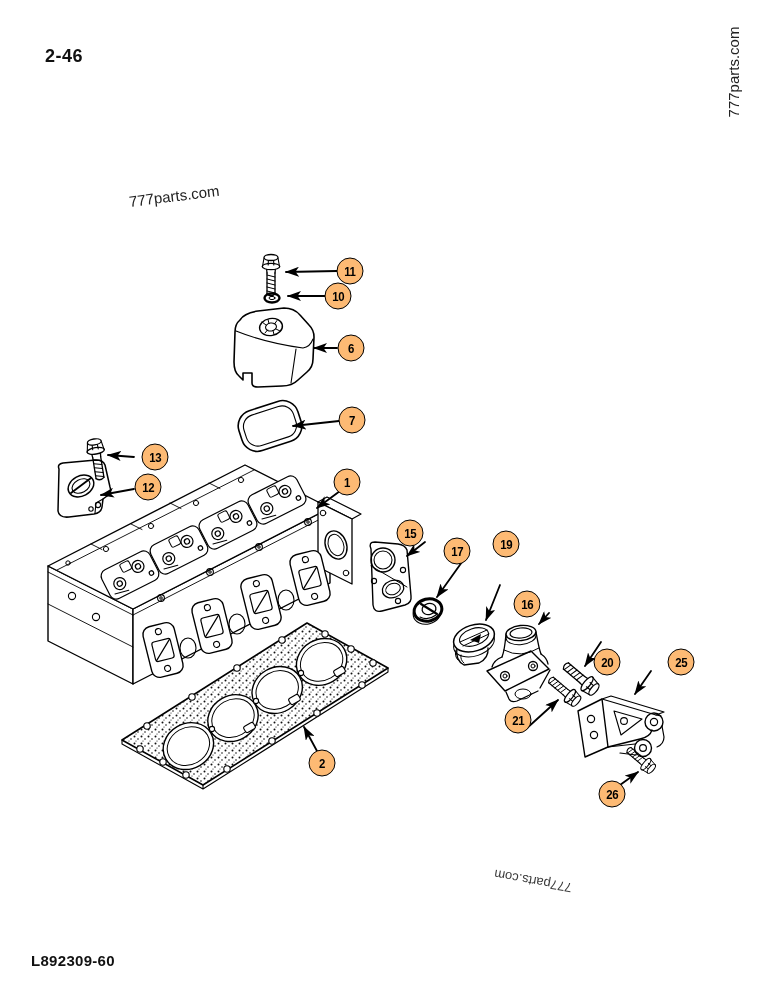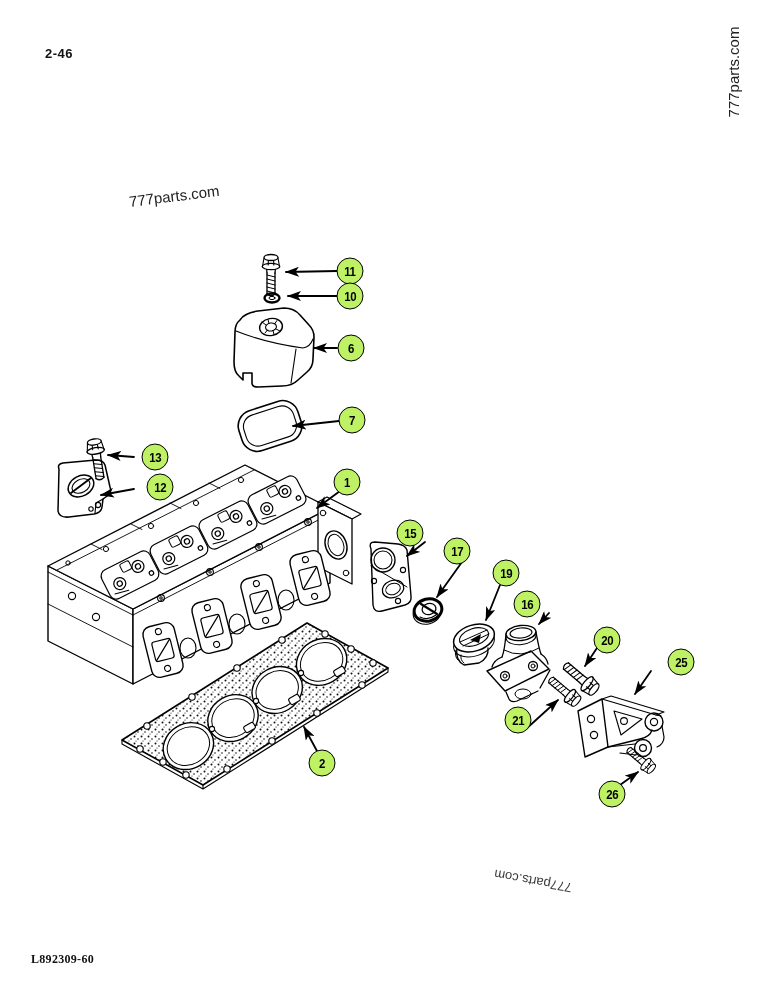--- a/index.html
+++ b/index.html
@@ -1,32 +1,32 @@
 <!DOCTYPE html>
 <html><head>
 <meta charset="utf-8">
 <style>
   html,body{margin:0;padding:0;background:#fff;}
   .page{
     position:relative;width:772px;height:1000px;background:#ffffff;
     font-family:"Liberation Sans", sans-serif;color:#000;overflow:hidden;
   }
   .page-number{
-    position:absolute;left:45px;top:46px;font-size:13px;font-weight:bold;
+    position:absolute;left:45px;top:46px;font-size:18px;font-weight:bold;
     letter-spacing:.5px;color:#111;
   }
   .wm{position:absolute;white-space:nowrap;color:#222;}
   .wm-top{left:128px;top:193px;font-size:15px;transform:rotate(-7deg);transform-origin:left top;}
   .wm-right{left:733px;top:72px;font-size:15px;transform:translate(-50%,-50%) rotate(-90deg);}
   .wm-bottom{left:533px;top:881px;font-size:13px;color:#3a3a3a;transform:translate(-50%,-50%) rotate(190deg);}
-  .drawing-code{position:absolute;left:31px;top:952px;font-size:12px;font-weight:bold;color:#111;letter-spacing:.3px;font-family:Liberation Serif, serif;}
+  .drawing-code{position:absolute;left:31px;top:952px;font-size:15px;font-weight:bold;color:#111;letter-spacing:.3px;}
   svg.diagram{position:absolute;left:0;top:0;}
   .callout{
     position:absolute;width:27px;height:27px;border:1.8px solid #000;border-radius:50%;
-    background:#bef264;display:flex;align-items:center;justify-content:center;
+    background:#fdba74;display:flex;align-items:center;justify-content:center;
     transform:translate(-50%,-50%);font-weight:bold;font-size:13px;box-sizing:border-box;
   }
   .callout span{display:inline-block;transform:scaleX(.88);letter-spacing:-.5px;}
 </style>
 </head>
 <body>
 
 <div class="page">
 
   <div class="page-number">2-46</div>
@@ -338,51 +338,51 @@
       <path d="M651,671 L635,694" marker-end="url(#ah)"></path>
       <path d="M526,729 L558,700" marker-end="url(#ah)"></path>
       <path d="M317,751 L304,727" marker-end="url(#ah)"></path>
       <path d="M620,785 L638,772" marker-end="url(#ah)"></path>
     </g>
   </svg>
 
   <div class="callout" style="left:350px;top:271px">
       <span>11</span>
     </div>
-  <div class="callout" style="left:350px;top:296px">
+  <div class="callout" style="left:338px;top:296px">
       <span>10</span>
     </div>
   <div class="callout" style="left:351px;top:348px">
       <span>6</span>
     </div>
   <div class="callout" style="left:352px;top:420px">
       <span>7</span>
     </div>
   <div class="callout" style="left:155px;top:457px">
       <span>13</span>
     </div>
-  <div class="callout" style="left:160px;top:487px">
+  <div class="callout" style="left:148px;top:487px">
       <span>12</span>
     </div>
   <div class="callout" style="left:347px;top:482px">
       <span>1</span>
     </div>
   <div class="callout" style="left:410px;top:533px">
       <span>15</span>
     </div>
   <div class="callout" style="left:457px;top:551px">
       <span>17</span>
     </div>
-  <div class="callout" style="left:506px;top:573px">
+  <div class="callout" style="left:506px;top:544px">
       <span>19</span>
     </div>
   <div class="callout" style="left:527px;top:604px">
       <span>16</span>
     </div>
-  <div class="callout" style="left:607px;top:640px">
+  <div class="callout" style="left:607px;top:662px">
       <span>20</span>
     </div>
   <div class="callout" style="left:681px;top:662px">
       <span>25</span>
     </div>
   <div class="callout" style="left:518px;top:720px">
       <span>21</span>
     </div>
   <div class="callout" style="left:322px;top:763px">
       <span>2</span>

